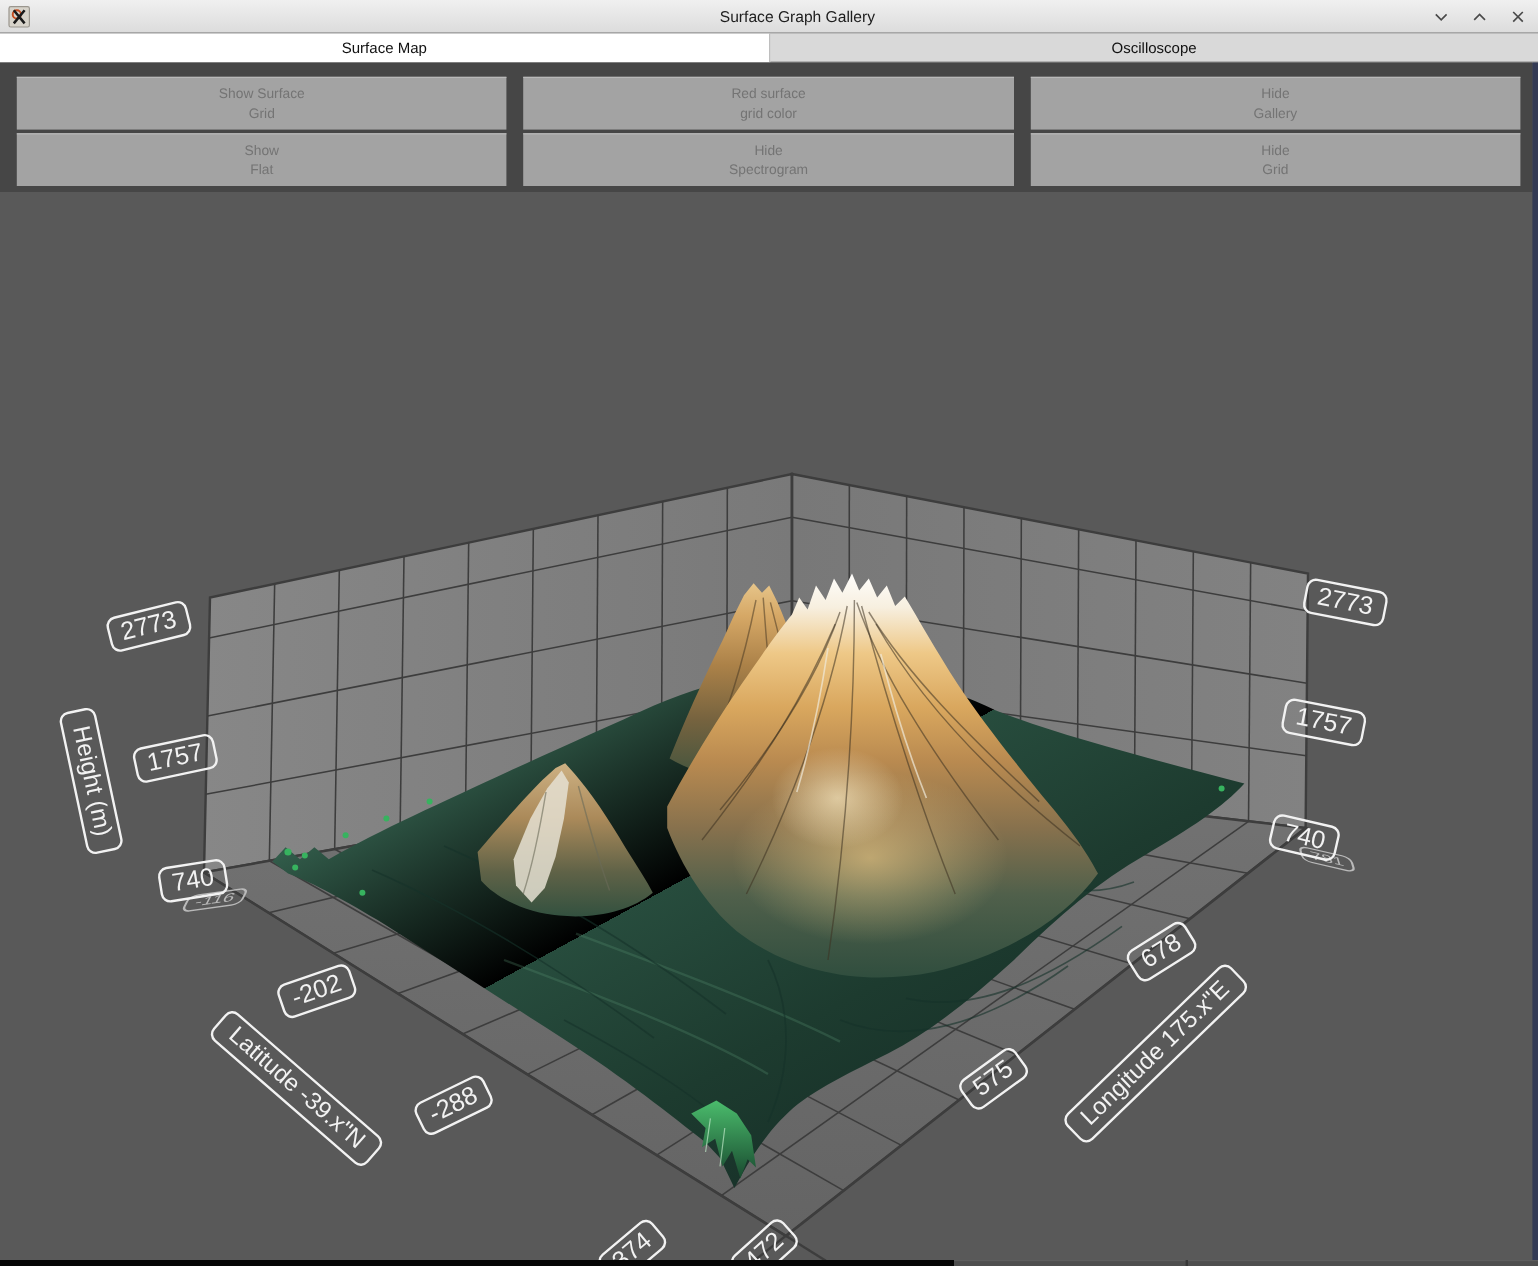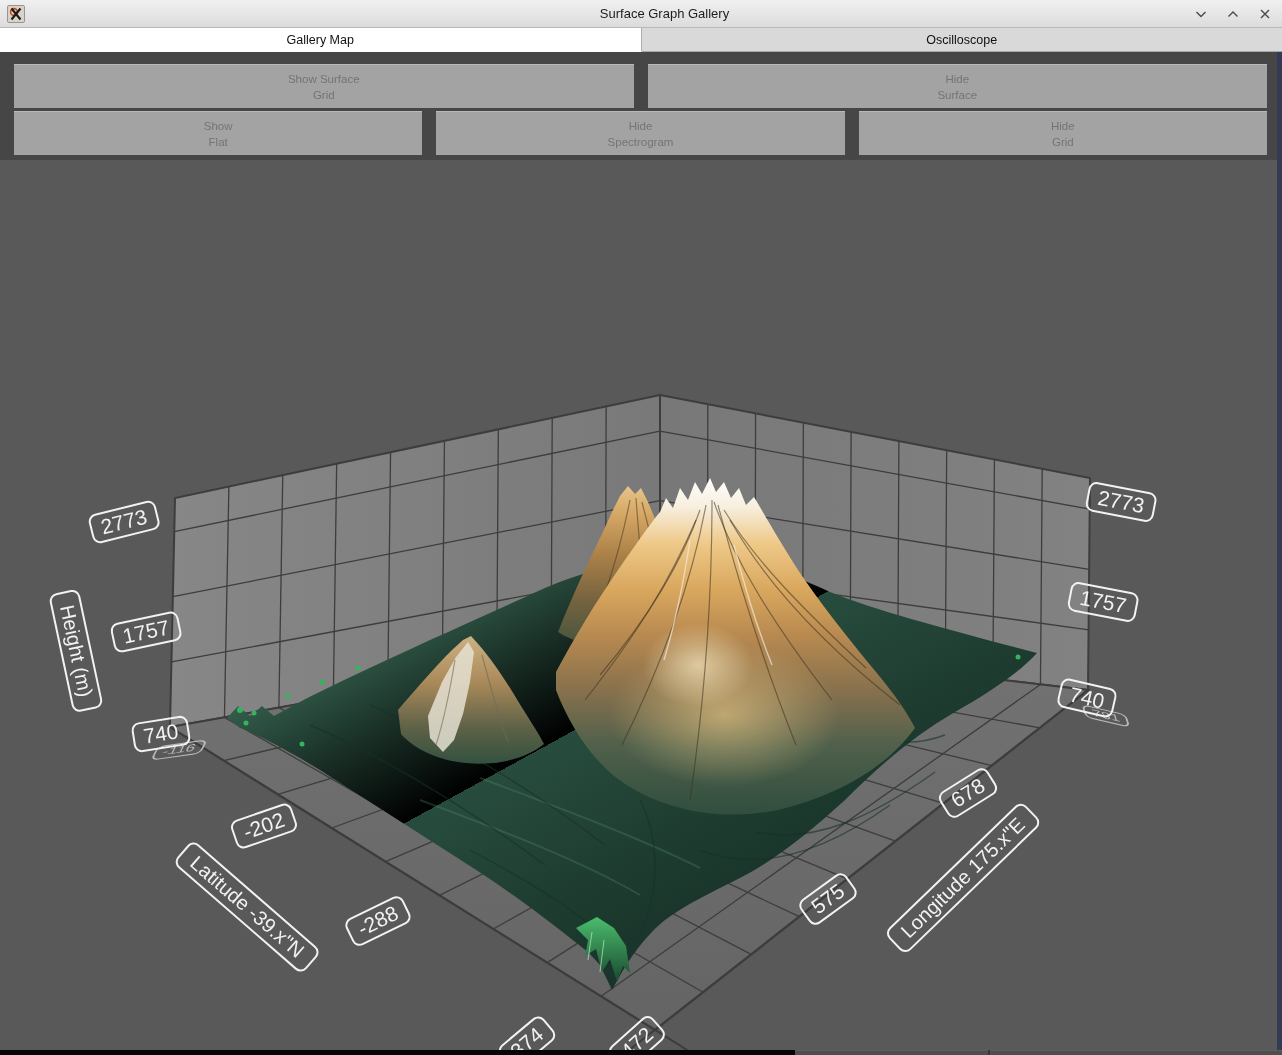--- a/index.html
+++ b/index.html
@@ -80,33 +80,37 @@
       </span>
       <span class="win-btn">
         <svg width="14" height="14" viewBox="0 0 14 14">
             <path d="M3 3 L11 11 M11 3 L3 11" fill="none" stroke="#4a4a4a" stroke-width="1.4"></path>
           </svg>
       </span>
     </span>
   </div>
 
   <div class="tabbar">
-    <div class="tab selected">Gallery Map</div>
+    <div class="tab selected">Surface Map</div>
     <div class="tab">Oscilloscope</div>
   </div>
 
   <div class="toolbar">
     <div class="btnrow r1">
       <button class="tbtn">
         <span>Show Surface</span>
         <span>Grid</span>
       </button>
       <button class="tbtn">
+        <span>Red surface</span>
+        <span>grid color</span>
+      </button>
+      <button class="tbtn">
         <span>Hide</span>
-        <span>Surface</span>
+        <span>Gallery</span>
       </button>
     </div>
     <div class="btnrow r2">
       <button class="tbtn">
         <span>Show</span>
         <span>Flat</span>
       </button>
       <button class="tbtn">
         <span>Hide</span>
         <span>Spectrogram</span>

